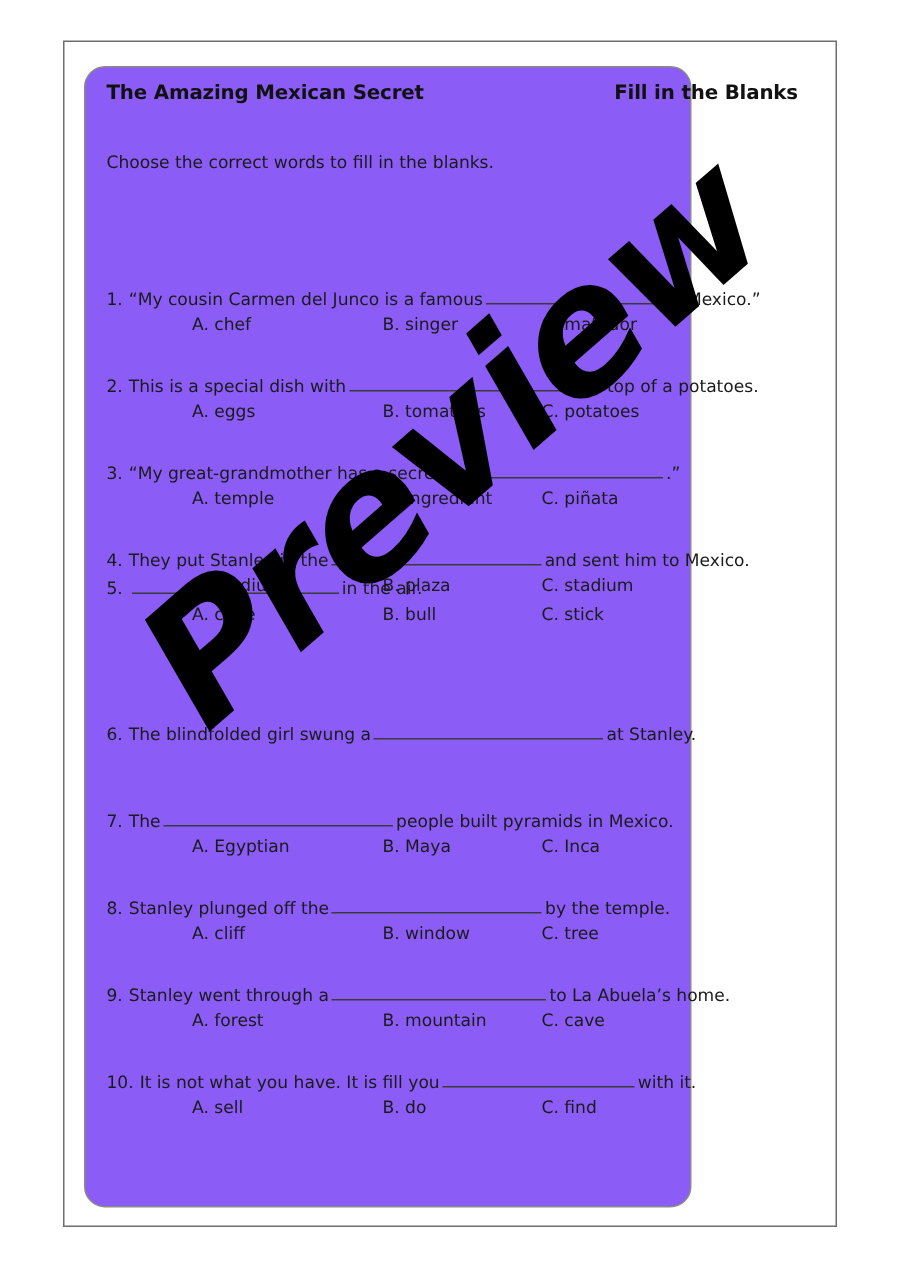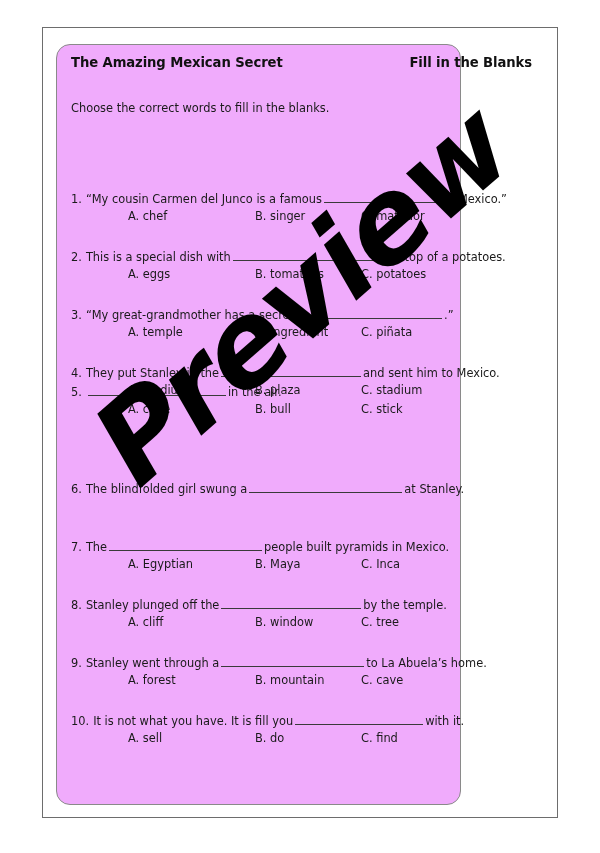--- a/index.html
+++ b/index.html
@@ -28,21 +28,21 @@
   }
   #worksheet-card {
     position: absolute;
     left: 56px;
     top: 44px;
     width: 405px;
     height: 761px;
     border: 1px solid #8a8a8a;
     border-radius: 14px;
     box-sizing: border-box;
-    background: #f0abfc;
+    background: #8b5cf6;
   }
 
   
   #worksheet-header {
     position: absolute;
     left: 14px;
     top: 10px;
     width: 461px;
     display: flex;
     justify-content: space-between;

